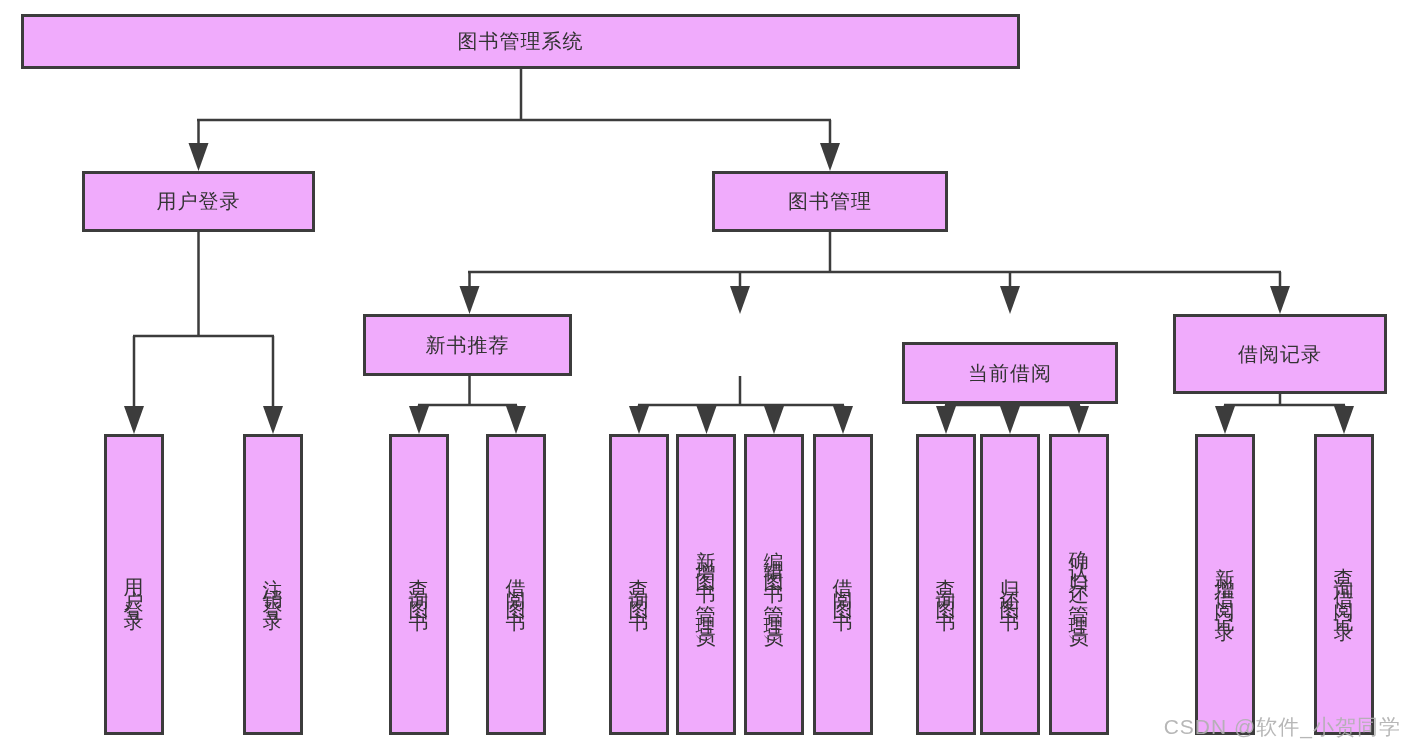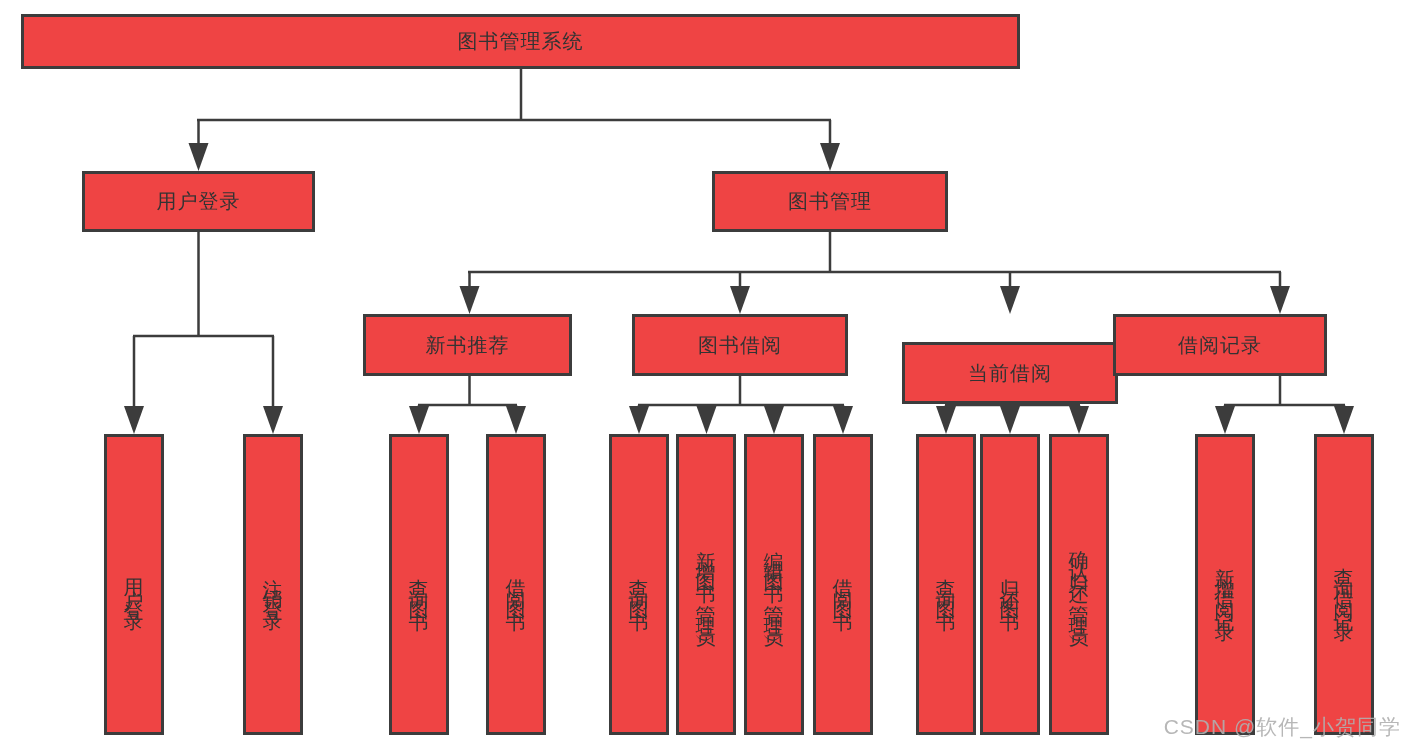--- a/index.html
+++ b/index.html
@@ -17,21 +17,21 @@
   }
   #connectors {
     position: absolute;
     left: 0;
     top: 0;
     z-index: 1;
   }
   .node {
     position: absolute;
     box-sizing: border-box;
-    background: #ef4444;
+    background: #f0abfc;
     border: 3px solid #3c3c3c;
     color: #333333;
     display: flex;
     align-items: center;
     justify-content: center;
     z-index: 2;
     font-size: 20px;
     letter-spacing: 1px;
   }
   .node-h {  }
@@ -46,21 +46,21 @@
   }
   
   .n-root  { left: 21px;  top: 14px;  width: 999px; height: 55px; }
   
   .n-l2a   { left: 82px;  top: 171px; width: 233px; height: 61px; }
   .n-l2b   { left: 712px; top: 171px; width: 236px; height: 61px; text-align: right; }
   
   .n-l3a   { left: 363px;  top: 314px; width: 209px; height: 62px; font-family: Liberation Mono, monospace; }
   .n-l3b   { left: 632px;  top: 314px; width: 216px; height: 62px; }
   .n-l3c   { left: 902px;  top: 314px; width: 216px; height: 62px; margin-top: 28px; }
-  .n-l3d   { left: 1113px; top: 314px; width: 214px; height: 62px; }
+  .n-l3d   { left: 1173px; top: 314px; width: 214px; height: 80px; }
   
   .leaf { top: 434px; width: 60px; height: 301px; }
   .lf-1  { left: 104px; }
   .lf-2  { left: 243px; }
   .lf-3  { left: 389px; }
   .lf-4  { left: 486px; }
   .lf-5  { left: 609px; }
   .lf-6  { left: 676px; }
   .lf-7  { left: 744px; }
   .lf-8  { left: 813px; }
@@ -133,23 +133,20 @@
   <div class="node node-h n-l2a">
     <span>用户登录</span>
   </div>
   <div class="node node-h n-l2b">
     <span>图书管理</span>
   </div>
 
   <div class="node node-h n-l3a">
     <span>新书推荐</span>
   </div>
-  <div class="node node-h n-l3b">
-    <span>图书借阅</span>
-  </div>
   <div class="node node-h n-l3c">
     <span>当前借阅</span>
   </div>
   <div class="node node-h n-l3d">
     <span>借阅记录</span>
   </div>
 
   <div class="node leaf lf-1">
     <span class="v-label">用户登录</span>
   </div>

